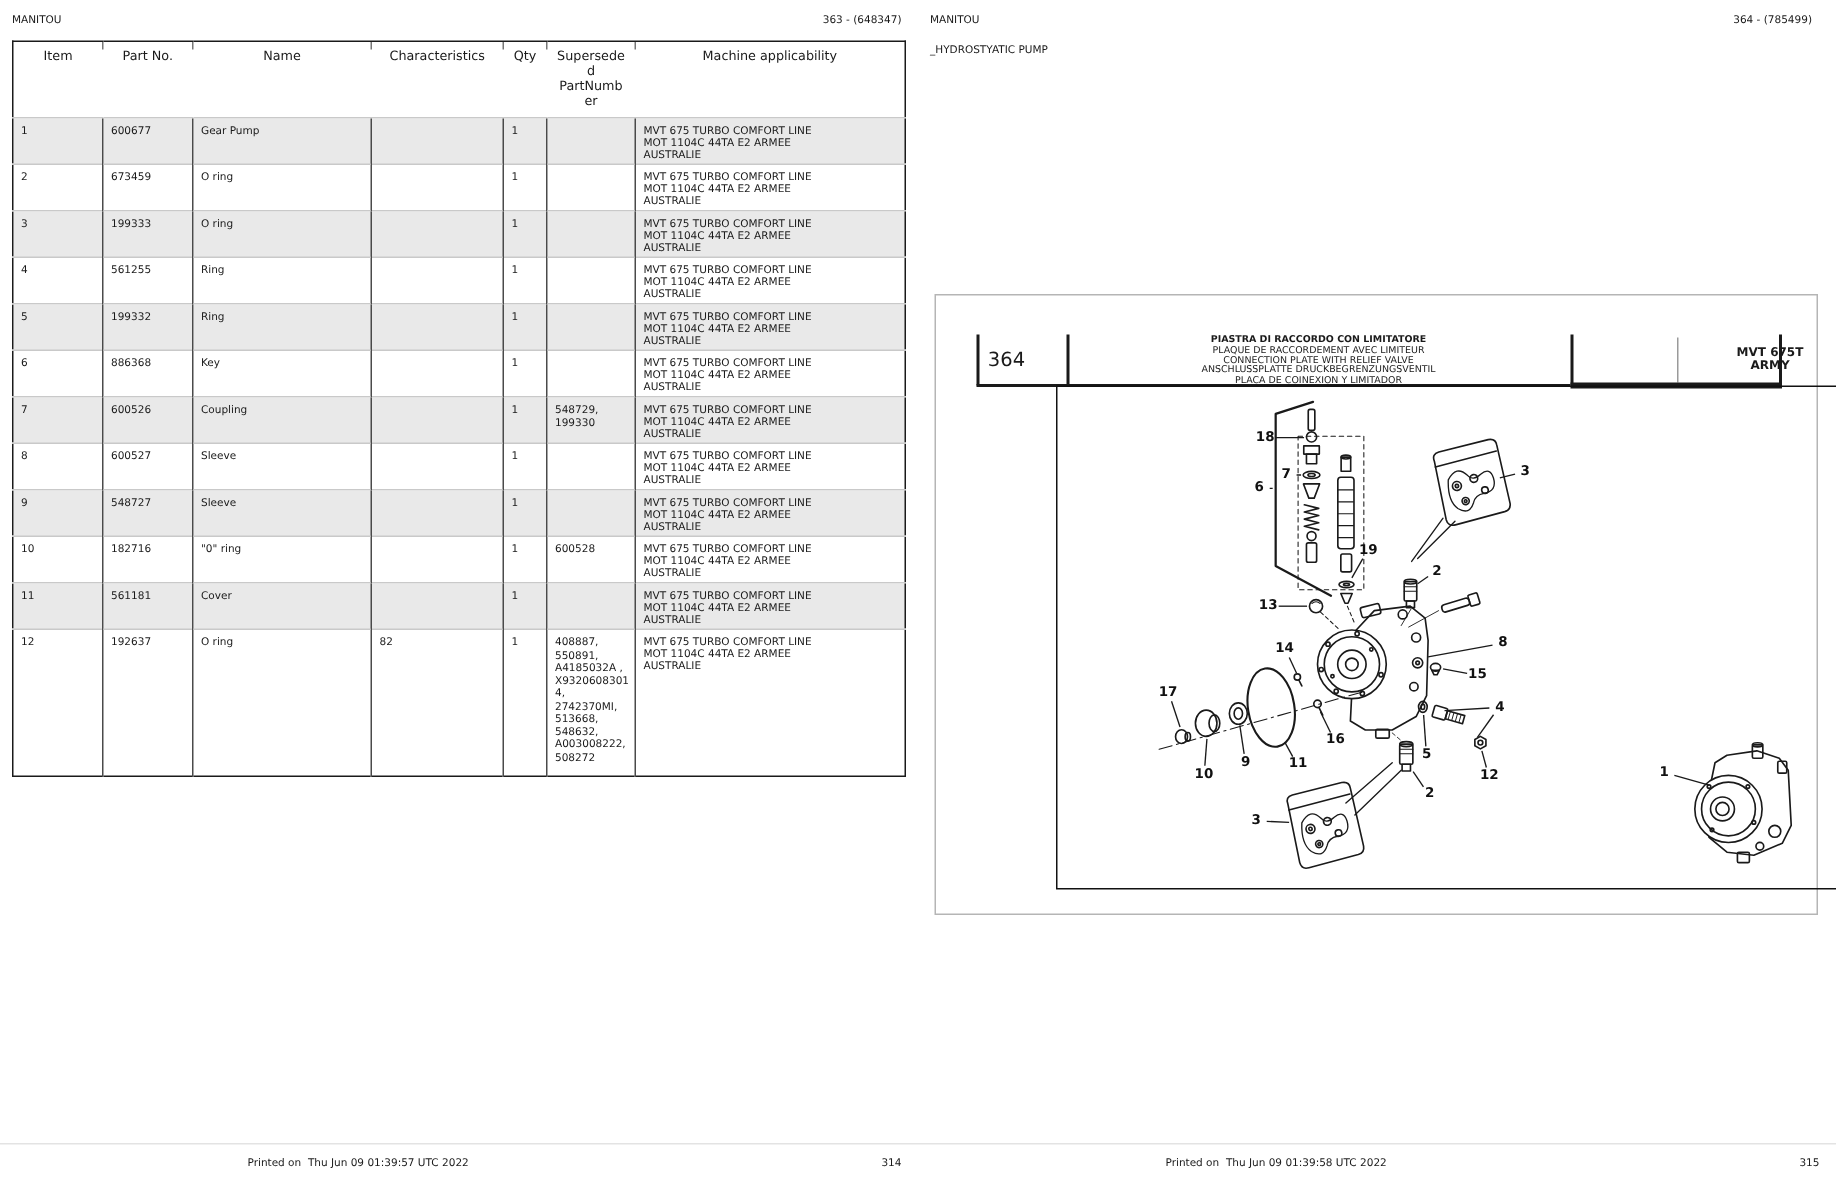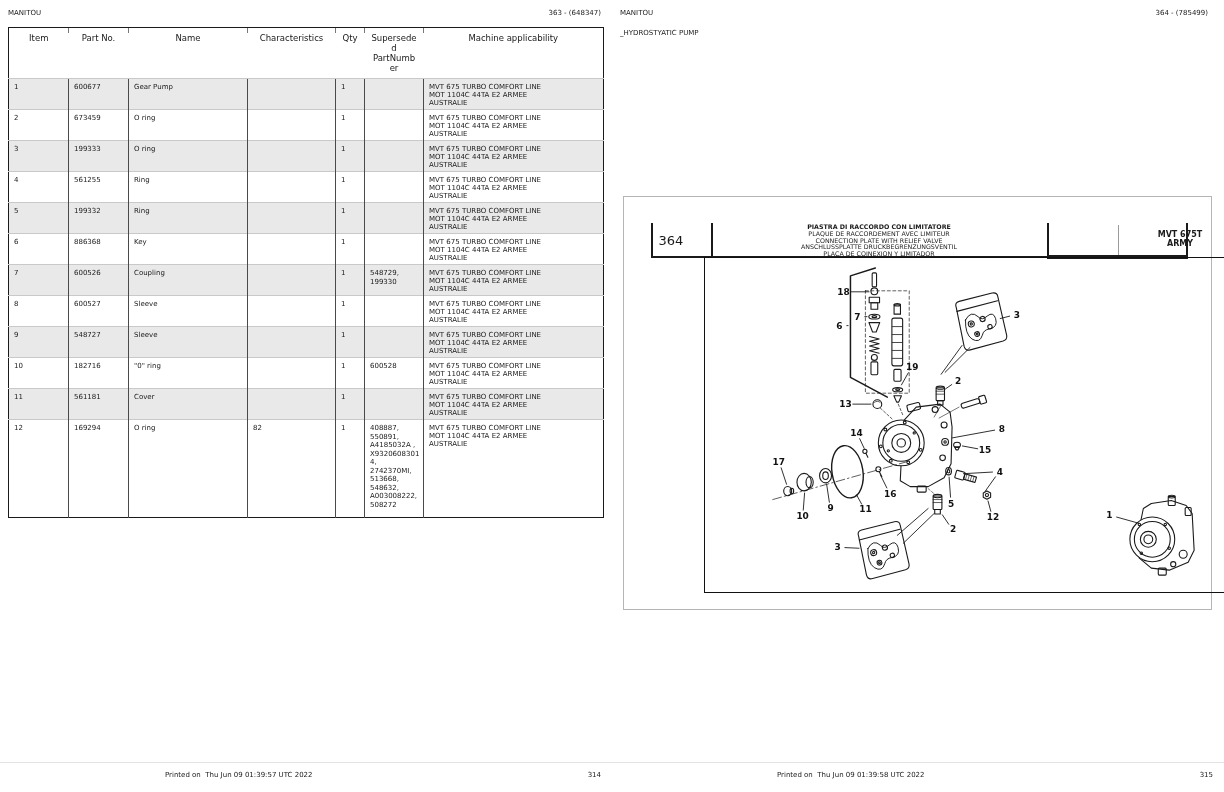--- a/index.html
+++ b/index.html
@@ -226,21 +226,21 @@
             <td>1</td>
             <td>
               <span class="sup"></span>
             </td>
             <td>
               <span class="mach">MVT 675 TURBO COMFORT LINE MOT 1104C 44TA E2 ARMEE AUSTRALIE</span>
             </td>
           </tr>
           <tr>
             <td>12</td>
-            <td>169294</td>
+            <td>192637</td>
             <td>O ring</td>
             <td>82</td>
             <td>1</td>
             <td>
               <span class="sup">408887, 550891, A4185032A ,
 X93206083014, 2742370MI, 513668, 548632, A003008222, 508272</span>
             </td>
             <td>
               <span class="mach">MVT 675 TURBO COMFORT LINE MOT 1104C 44TA E2 ARMEE AUSTRALIE</span>
             </td>

